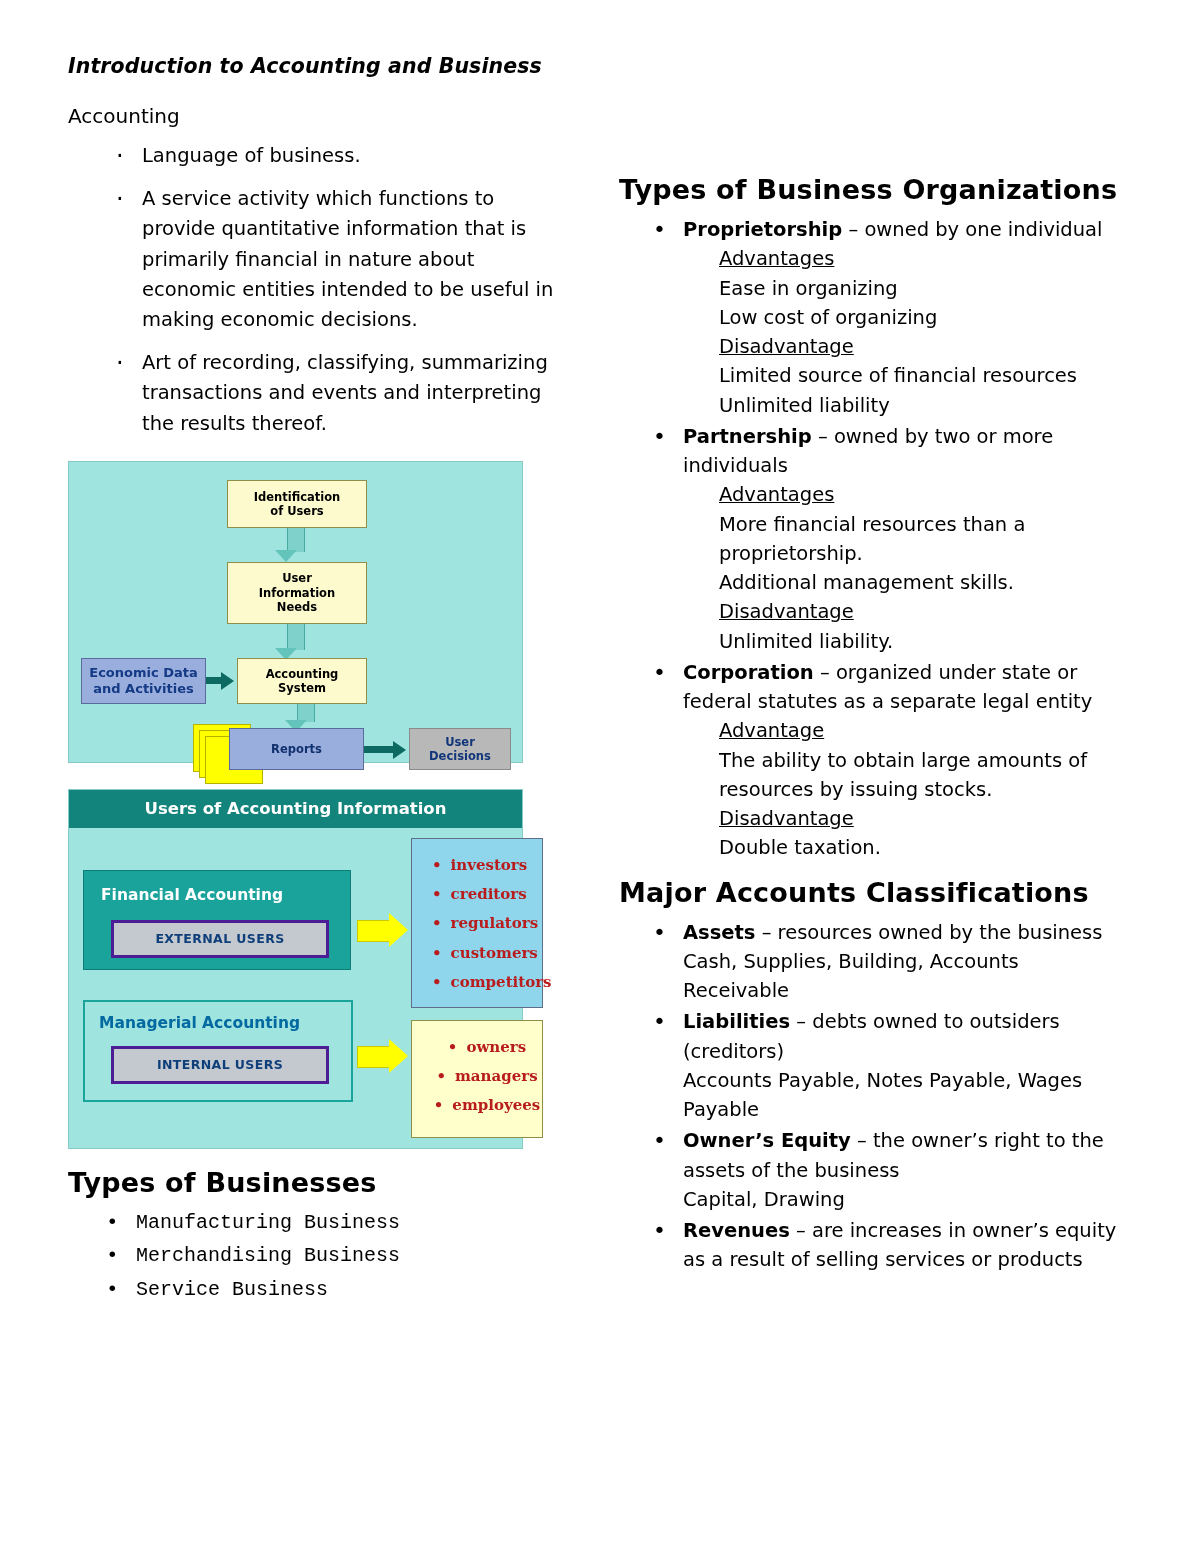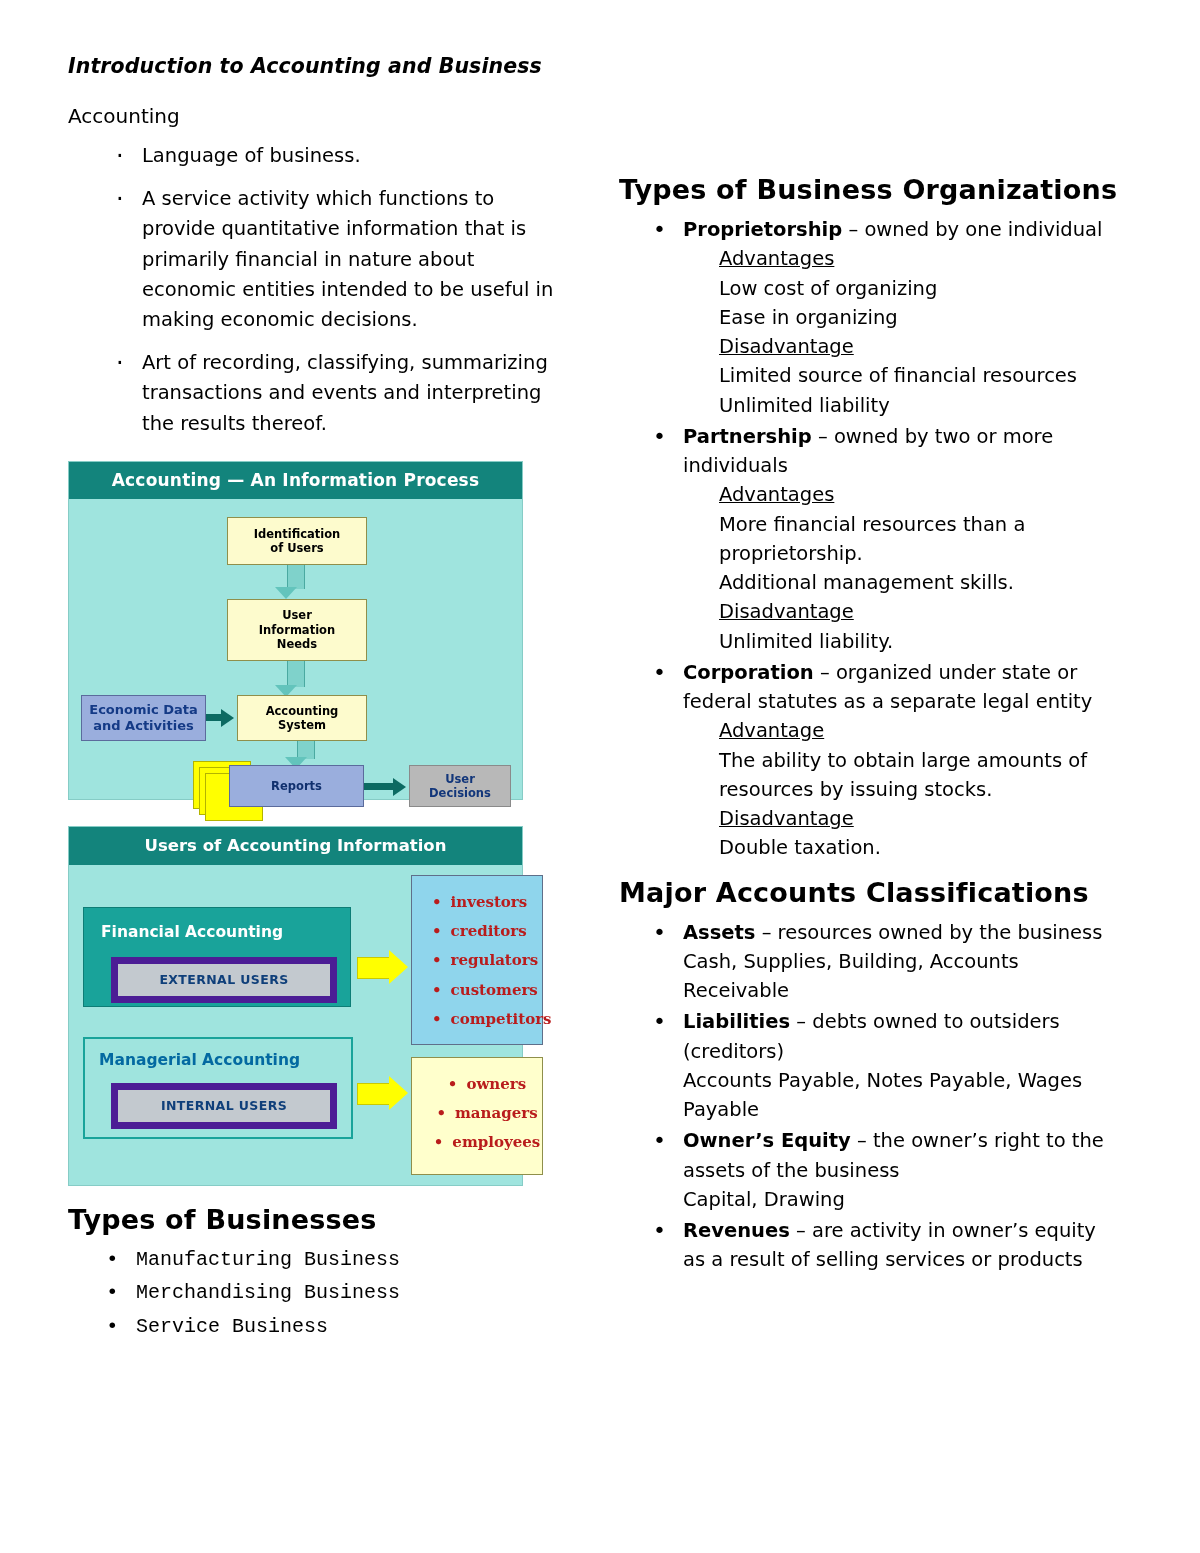--- a/index.html
+++ b/index.html
@@ -239,21 +239,21 @@
   .panel-title {
     position: absolute;
     font-size: 15.5px;
     font-weight: bold;
     color: #ffffff;
   }
   .panel-title.dark { color: #0369a1; }
   .users-btn {
     position: absolute;
     background: #c3c9cf;
-    border: 7px solid #4c1d95;
+    border: 3px solid #4c1d95;
     font-size: 12.5px;
     font-weight: bold;
     color: #0f3f7a;
     display: flex;
     align-items: center;
     justify-content: center;
     letter-spacing: .4px;
   }
   .listbox {
     position: absolute;
@@ -305,21 +305,20 @@
 
       <p class="para">Accounting</p>
 
       <ul class="dash">
         <li>Language of business.</li>
         <li>A service activity which functions to provide quantitative information that is primarily financial in nature about economic entities intended to be useful in making economic decisions.</li>
         <li>Art of recording, classifying, summarizing transactions and events and interpreting the results thereof.</li>
       </ul>
 
       <div class="fig1">
-        <div class="fig1-header">Accounting — An Information Process</div>
         <div class="fig1-body">
 
           <div class="nodebox yellowbox" style="left:158px; top:18px; width:140px; height:48px;">
             <span style="white-space:pre-line">Identification
 of Users</span>
           </div>
 
           <div class="vline" style="left:218px; top:66px; width:16px; height:24px;"></div>
           <div class="vhead" style="left:206px; top:88px;"></div>
 
@@ -409,22 +408,22 @@
     </div>
 
     <div class="col-right">
 
       <h2 class="section">Types of Business Organizations</h2>
 
       <ul class="rt-list">
         <li>
           <b>Proprietorship</b><span> – owned by one individual</span>
           <div class="sub u">Advantages</div>
+          <div class="sub">Ease in organizing</div>
           <div class="sub">Low cost of organizing</div>
-          <div class="sub">Ease in organizing</div>
           <div class="sub u">Disadvantage</div>
           <div class="sub nowrap-out" style="margin-left:36px; text-indent:0;">Limited source of financial resources</div>
           <div class="sub">Unlimited liability</div>
         </li>
 
         <li>
           <b>Partnership</b><span> – owned by two or more individuals</span>
           <div class="sub u">Advantages</div>
           <div class="sub">More financial resources than a proprietorship.</div>
           <div class="sub">Additional management skills.</div>
@@ -450,18 +449,18 @@
         </li>
         <li>
           <b>Liabilities</b><span> – debts owned to outsiders (creditors)</span>
           <div>Accounts Payable, Notes Payable, Wages Payable</div>
         </li>
         <li>
           <b>Owner’s Equity</b><span> – the owner’s right to the assets of the business</span>
           <div>Capital, Drawing</div>
         </li>
         <li>
-          <b>Revenues</b><span> – are activity in owner’s equity as a result of selling services or products</span>
+          <b>Revenues</b><span> – are increases in owner’s equity as a result of selling services or products</span>
         </li>
       </ul>
     </div>
   </div>
 </div>
 
 </body></html>

